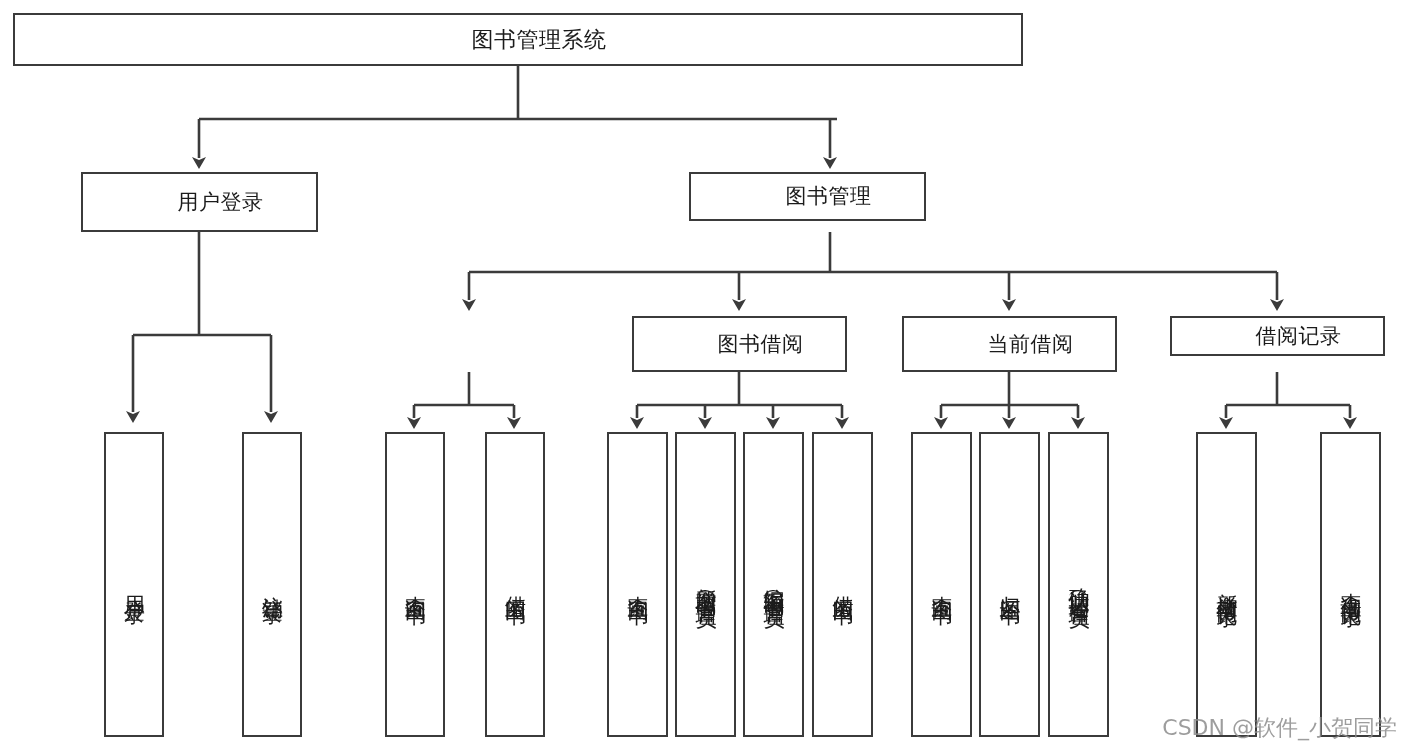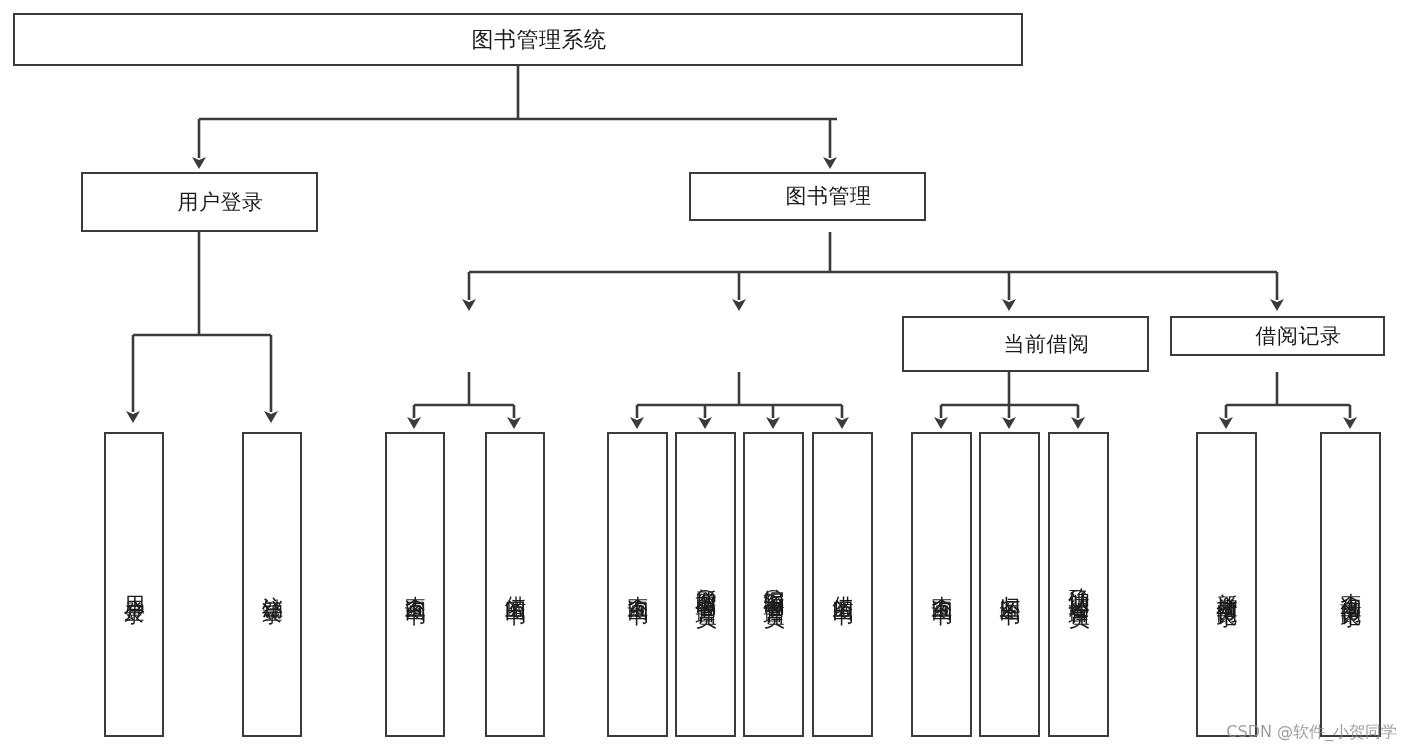--- a/index.html
+++ b/index.html
@@ -54,21 +54,21 @@
     font-size:21px;
     line-height:1.0;
     letter-spacing:3px;
     white-space:nowrap;
     max-height:100%;
   }
   #watermark{
     position:absolute;
     right:8px;
     bottom:4px;
-    font-size:16px;
+    font-size:22px;
     color:#8d8d8d;
     opacity:.85;
     z-index:5;
     white-space:nowrap;
     font-family:"DejaVu Sans","Liberation Sans",sans-serif;
   }
 </style>
 </head>
 <body>
 
@@ -128,21 +128,24 @@
     <span class="label">图书管理系统</span>
   </div>
 
   <div class="node horiz" style="left:81px;top:172px;width:237px;height:60px;">
     <span class="label">用户登录</span>
   </div>
   <div class="node horiz" style="left:689px;top:172px;width:237px;height:49px;">
     <span class="label">图书管理</span>
   </div>
 
-  <div class="node horiz" style="left:902px;top:316px;width:247px;height:56px;">
+  <div class="node horiz" style="left:632px;top:316px;width:215px;height:56px;">
+    <span class="label">图书借阅</span>
+  </div>
+  <div class="node horiz" style="left:902px;top:316px;width:215px;height:56px;">
     <span class="label">当前借阅</span>
   </div>
   <div class="node horiz" style="left:1170px;top:316px;width:215px;height:40px;">
     <span class="label">借阅记录</span>
   </div>
 
   <div class="node vert" style="left:104px;top:432px;width:60px;height:305px;">
     <span class="label">用户登录</span>
   </div>
   <div class="node vert" style="left:242px;top:432px;width:60px;height:305px;">

